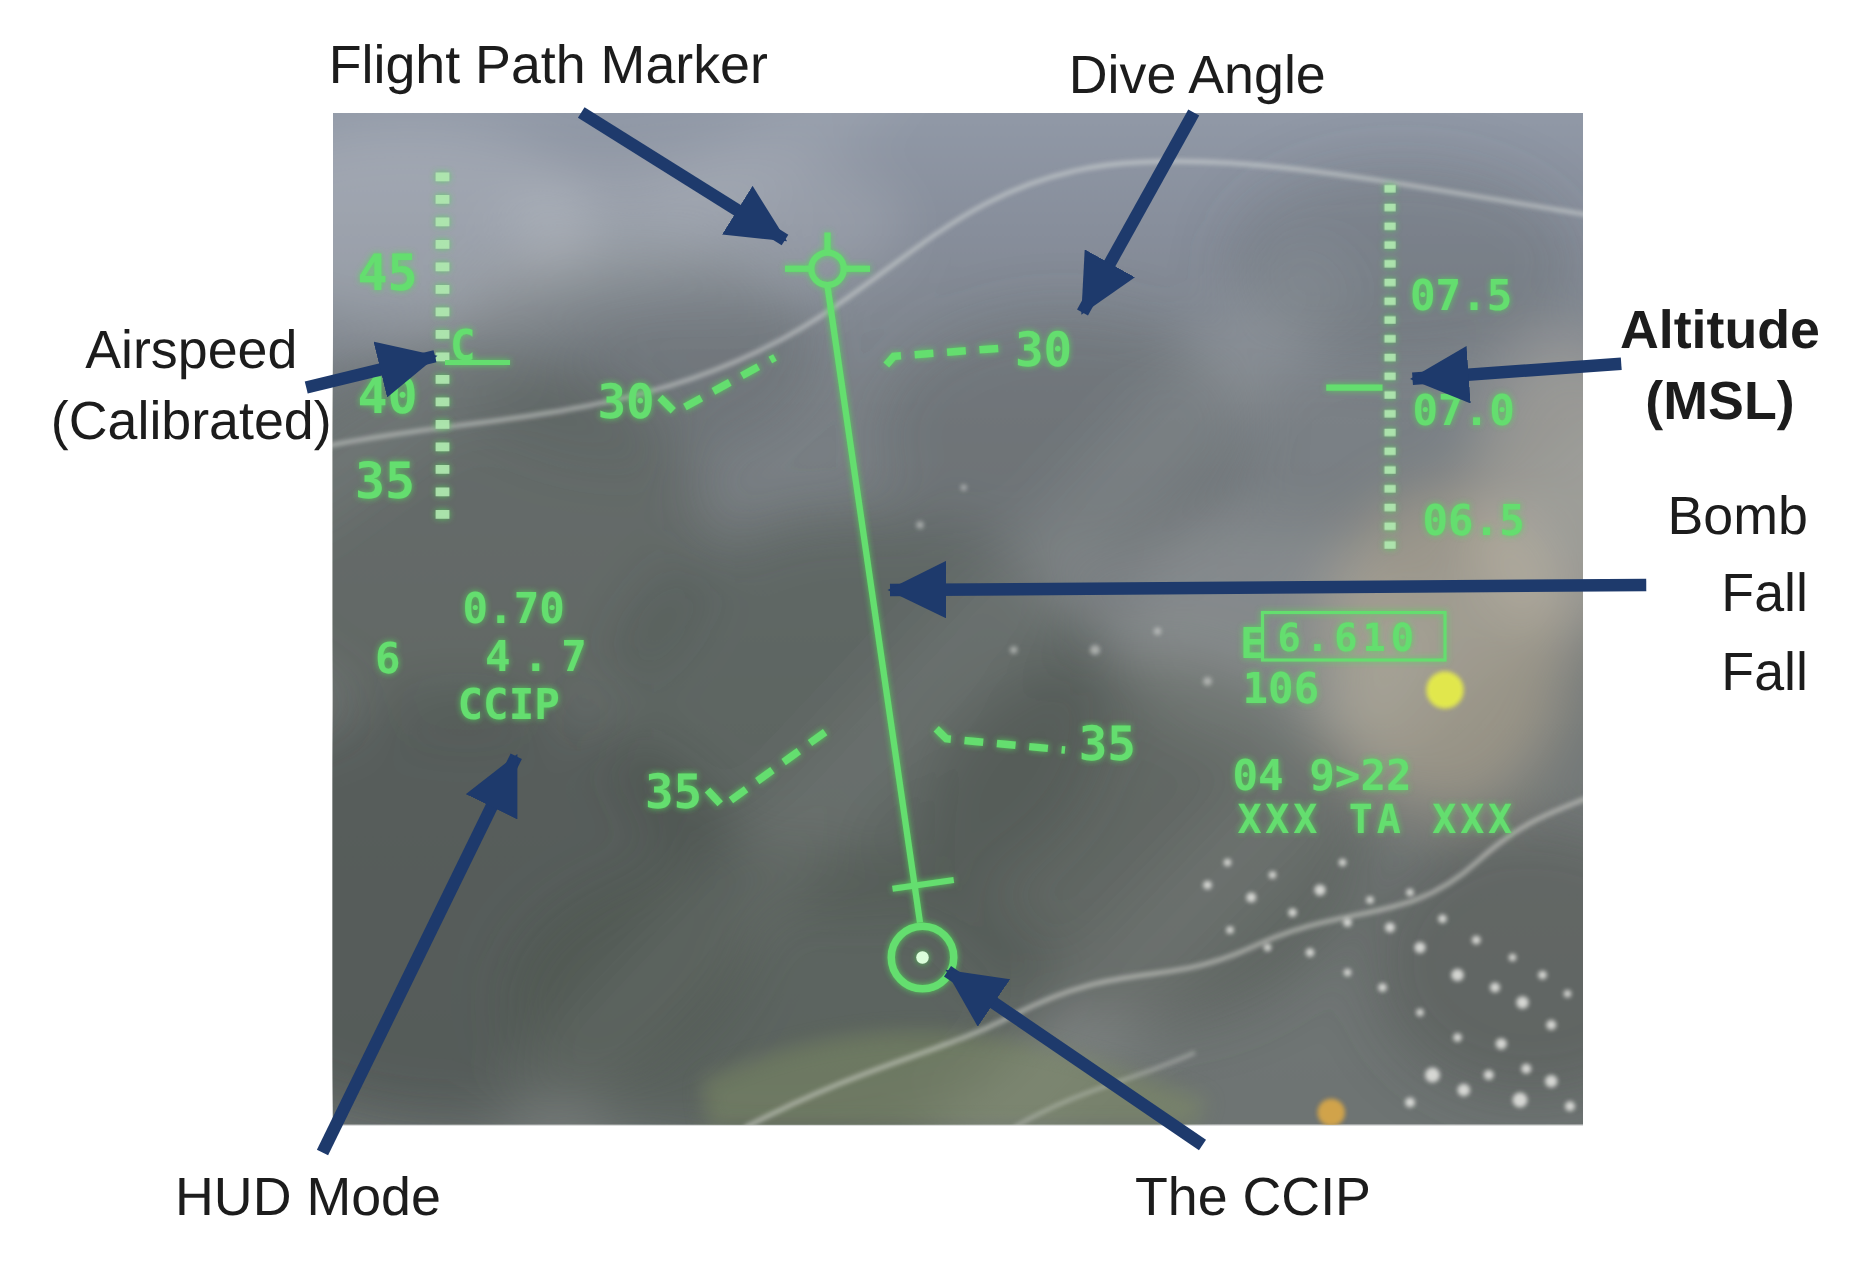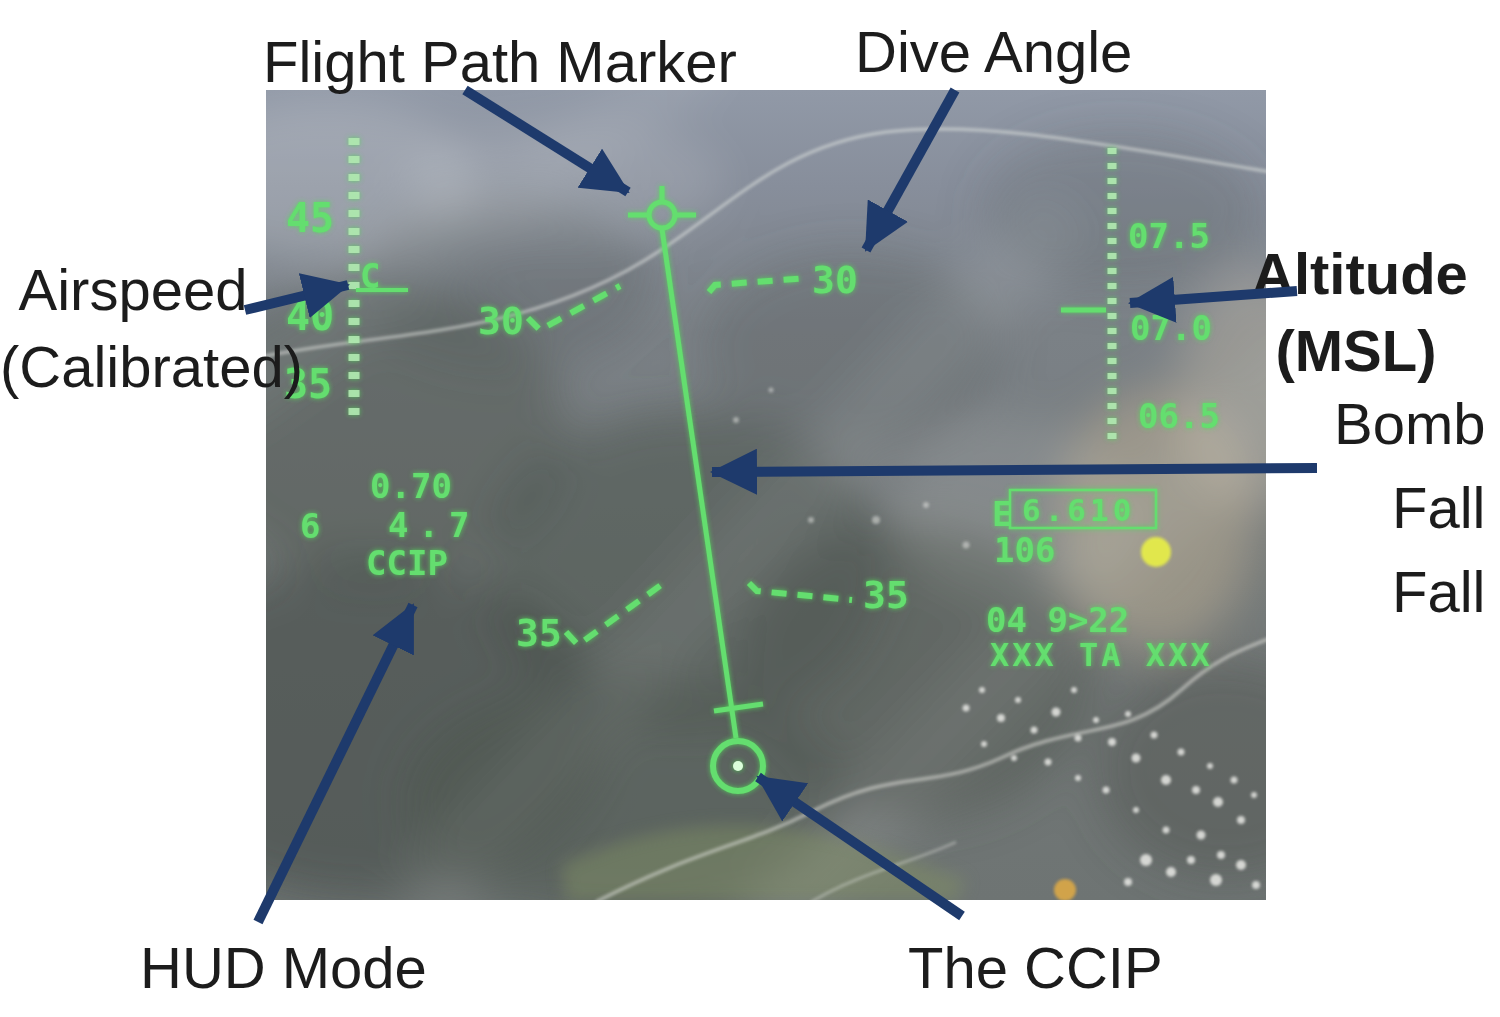--- a/index.html
+++ b/index.html
@@ -1,24 +1,24 @@
 <!DOCTYPE html>
 <html><head>
 <meta charset="utf-8">
 <style>
   html,body{margin:0;padding:0;background:#ffffff;}
   body{
     width:1500px;height:1017px;position:relative;overflow:hidden;
     font-family:"Liberation Sans",sans-serif;
   }
   .label{
-    position:absolute;color:#1c1c1c;font-size:58px;line-height:1.32;
+    position:absolute;color:#1c1c1c;font-size:43px;line-height:1.32;
     white-space:nowrap;letter-spacing:0px;
   }
-  .label.center{text-align:center;}
+  .label.center{text-align:center;padding-left:20px;}
   #photo{
     position:absolute;left:266px;top:90px;width:1000px;height:810px;
     filter:blur(0.4px) saturate(0.92);
   }
   #arrow-layer{position:absolute;left:0;top:0;width:1500px;height:1017px;pointer-events:none;}
   .hudtxt{
     font-family:"DejaVu Sans Mono",monospace;font-weight:bold;fill:#5CE167;
   }
 </style>
 </head>
@@ -191,21 +191,21 @@
       <text class="hudtxt" x="756" y="431" font-size="31" letter-spacing="4">6.610</text>
       <text class="hudtxt" x="728" y="472" font-size="34">106</text>
       <text class="hudtxt" x="720" y="542" font-size="34">04 9&gt;22</text>
       <text class="hudtxt" x="724" y="576" font-size="32" letter-spacing="3">XXX TA XXX</text>
     </g>
   </g>
 </svg>
 
 <div class="label" style="left:263px;top:24px;">Flight Path Marker</div>
 
-<div class="label" style="left:855px;top:14px;">Dive Angle</div>
+<div class="label" style="left:855px;top:32px;">Dive Angle</div>
 
 <div class="label center" style="left:0px;top:252px;width:266px;">
   <span>Airspeed</span><br>
   <span>(Calibrated)</span>
 </div>
 
 <div class="label center" style="left:1252px;top:236px;width:208px;font-weight:bold;">
   <span>Altitude</span><br>
   <span>(MSL)</span>
 </div>

